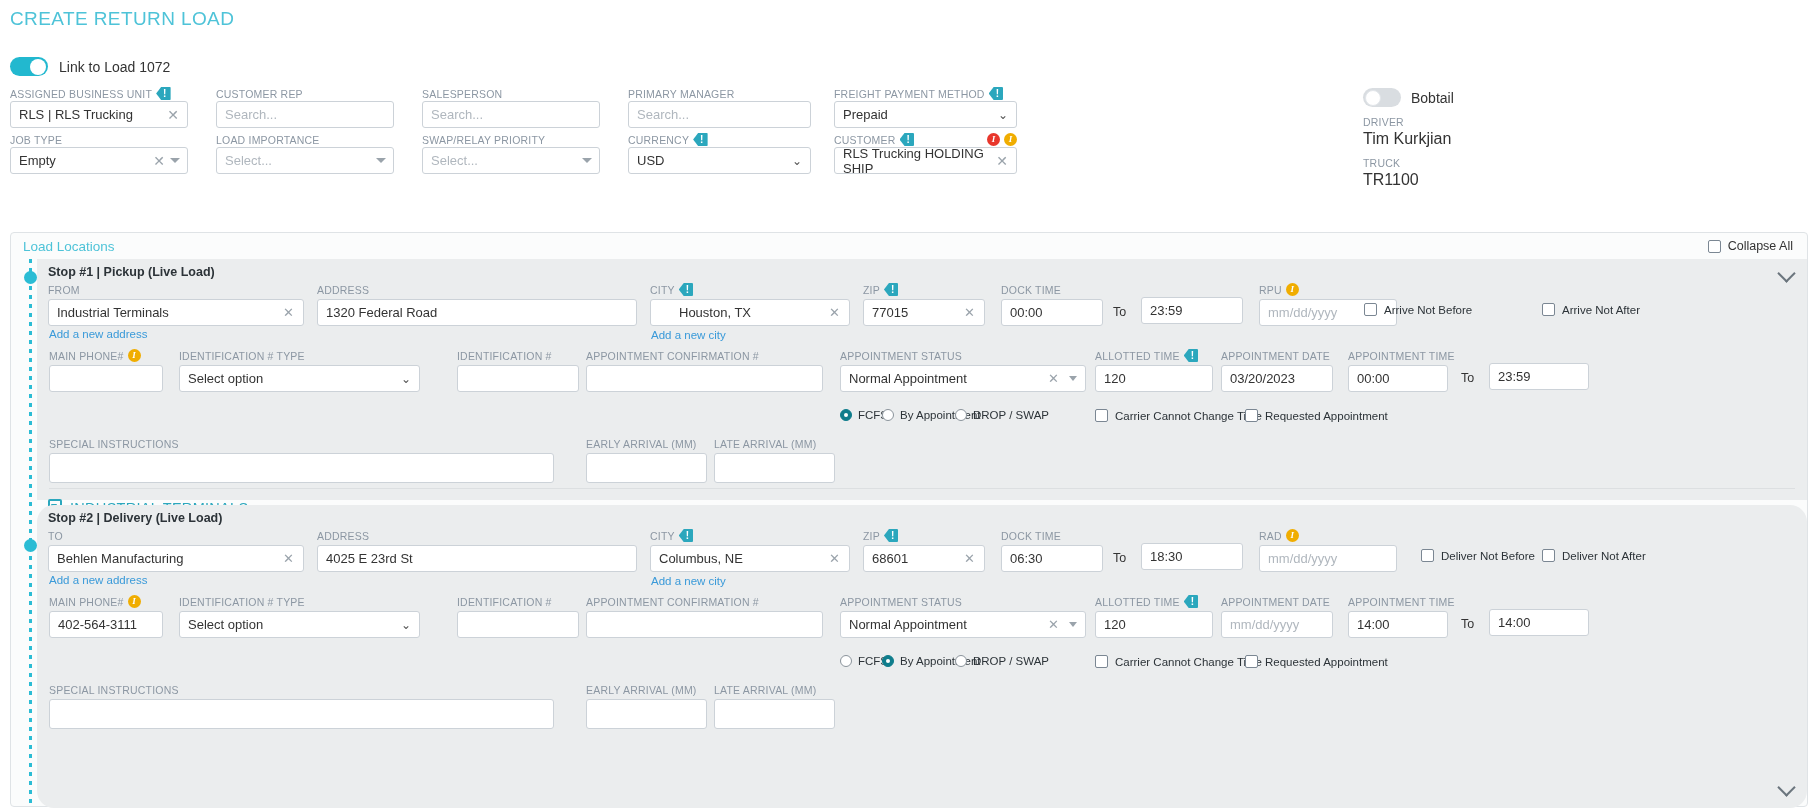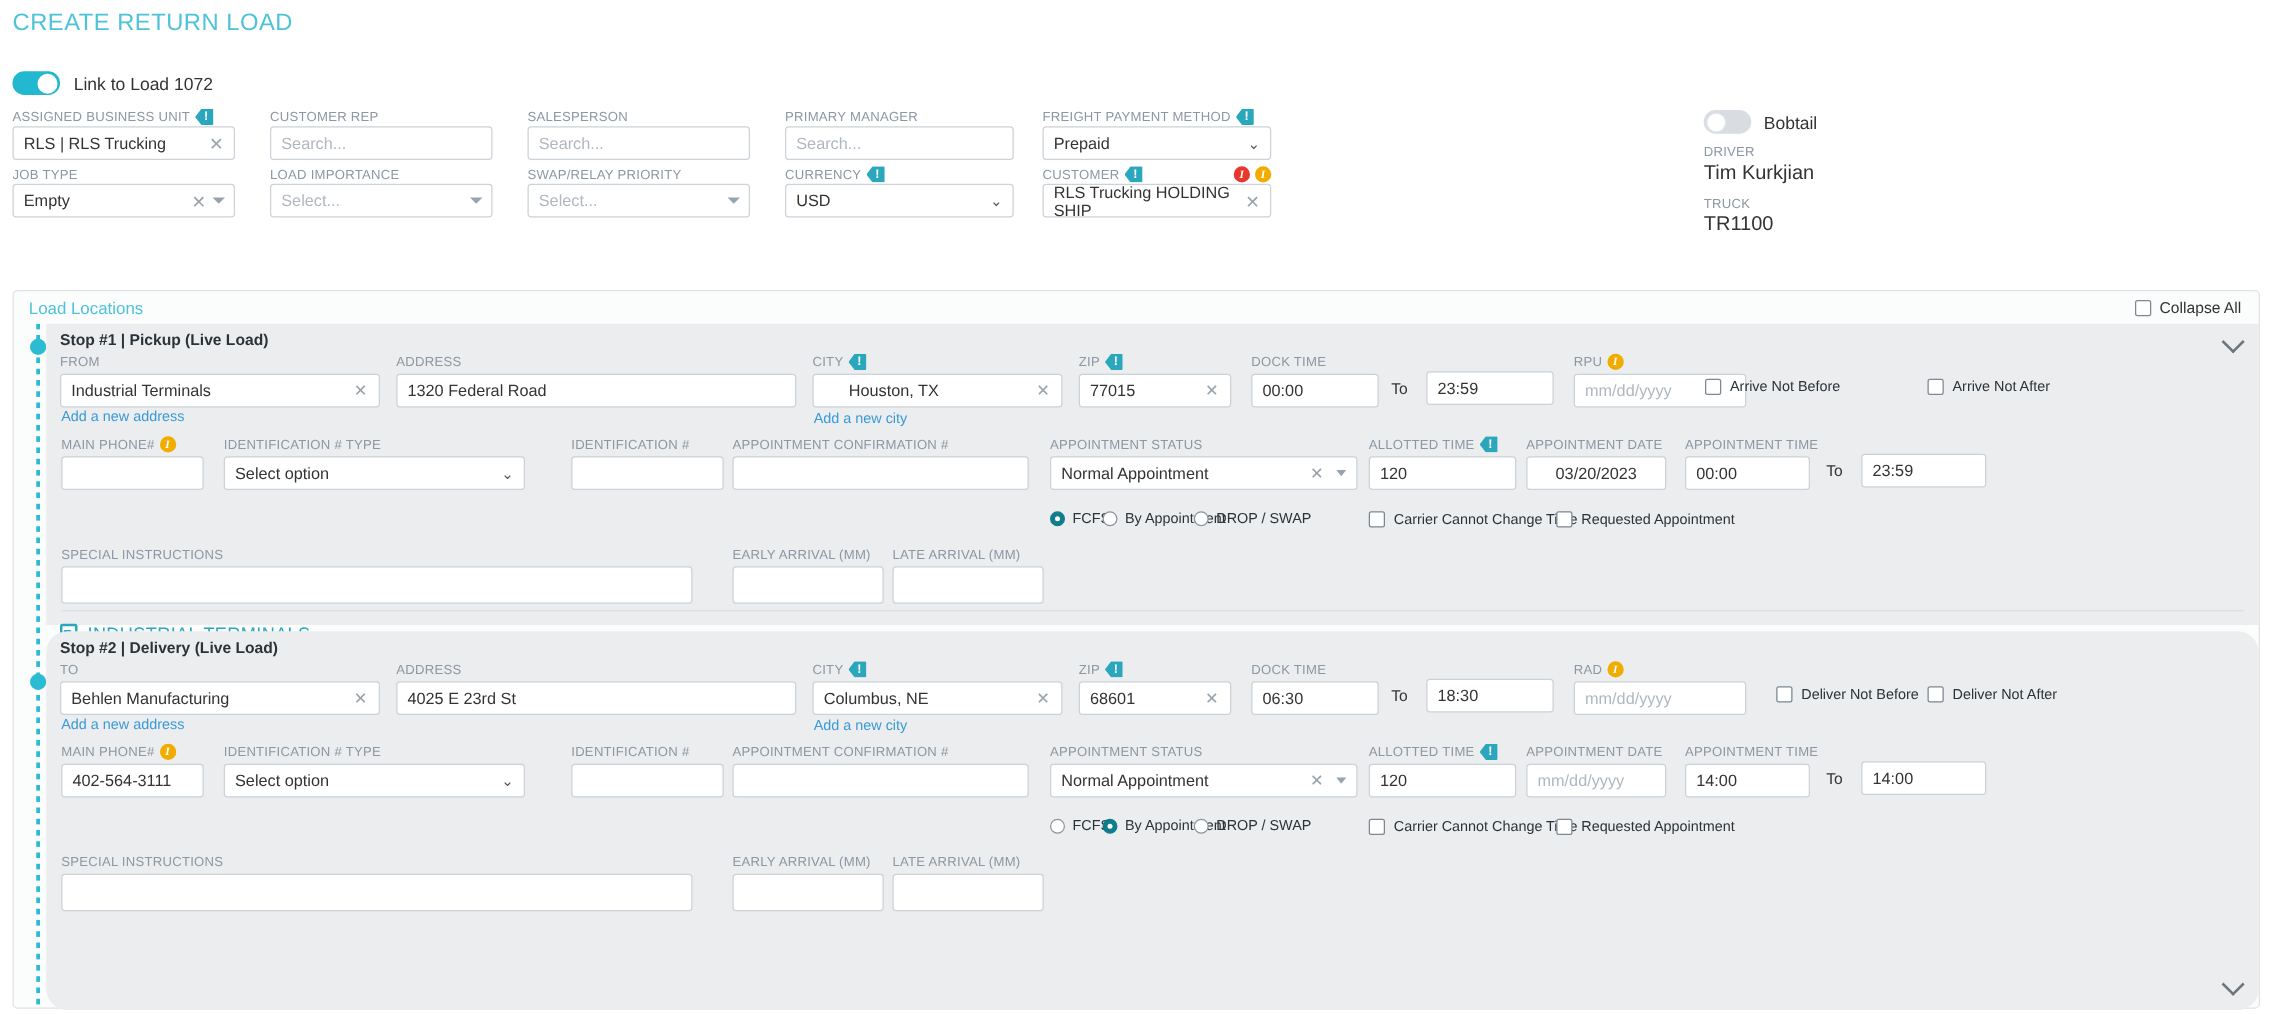--- a/index.html
+++ b/index.html
@@ -438,21 +438,21 @@
             <span class="req">!</span>
           </div>
           <div class="inp" style="width:118px;">
             <span>120</span>
           </div>
         </div>
         <div class="f" style="left:1184px; top:2px; width:112px;">
           <div class="lbl">
               <span>APPOINTMENT DATE</span>
             </div>
-          <div class="inp" style="width:112px;justify-content:center;">
+          <div class="inp" style="width:112px;">
             <span>03/20/2023</span>
           </div>
         </div>
         <div class="f" style="left:1311px; top:2px; width:100px;">
           <div class="lbl">
               <span>APPOINTMENT TIME</span>
             </div>
           <div class="inp" style="width:100px;">
             <span>00:00</span>
           </div>

